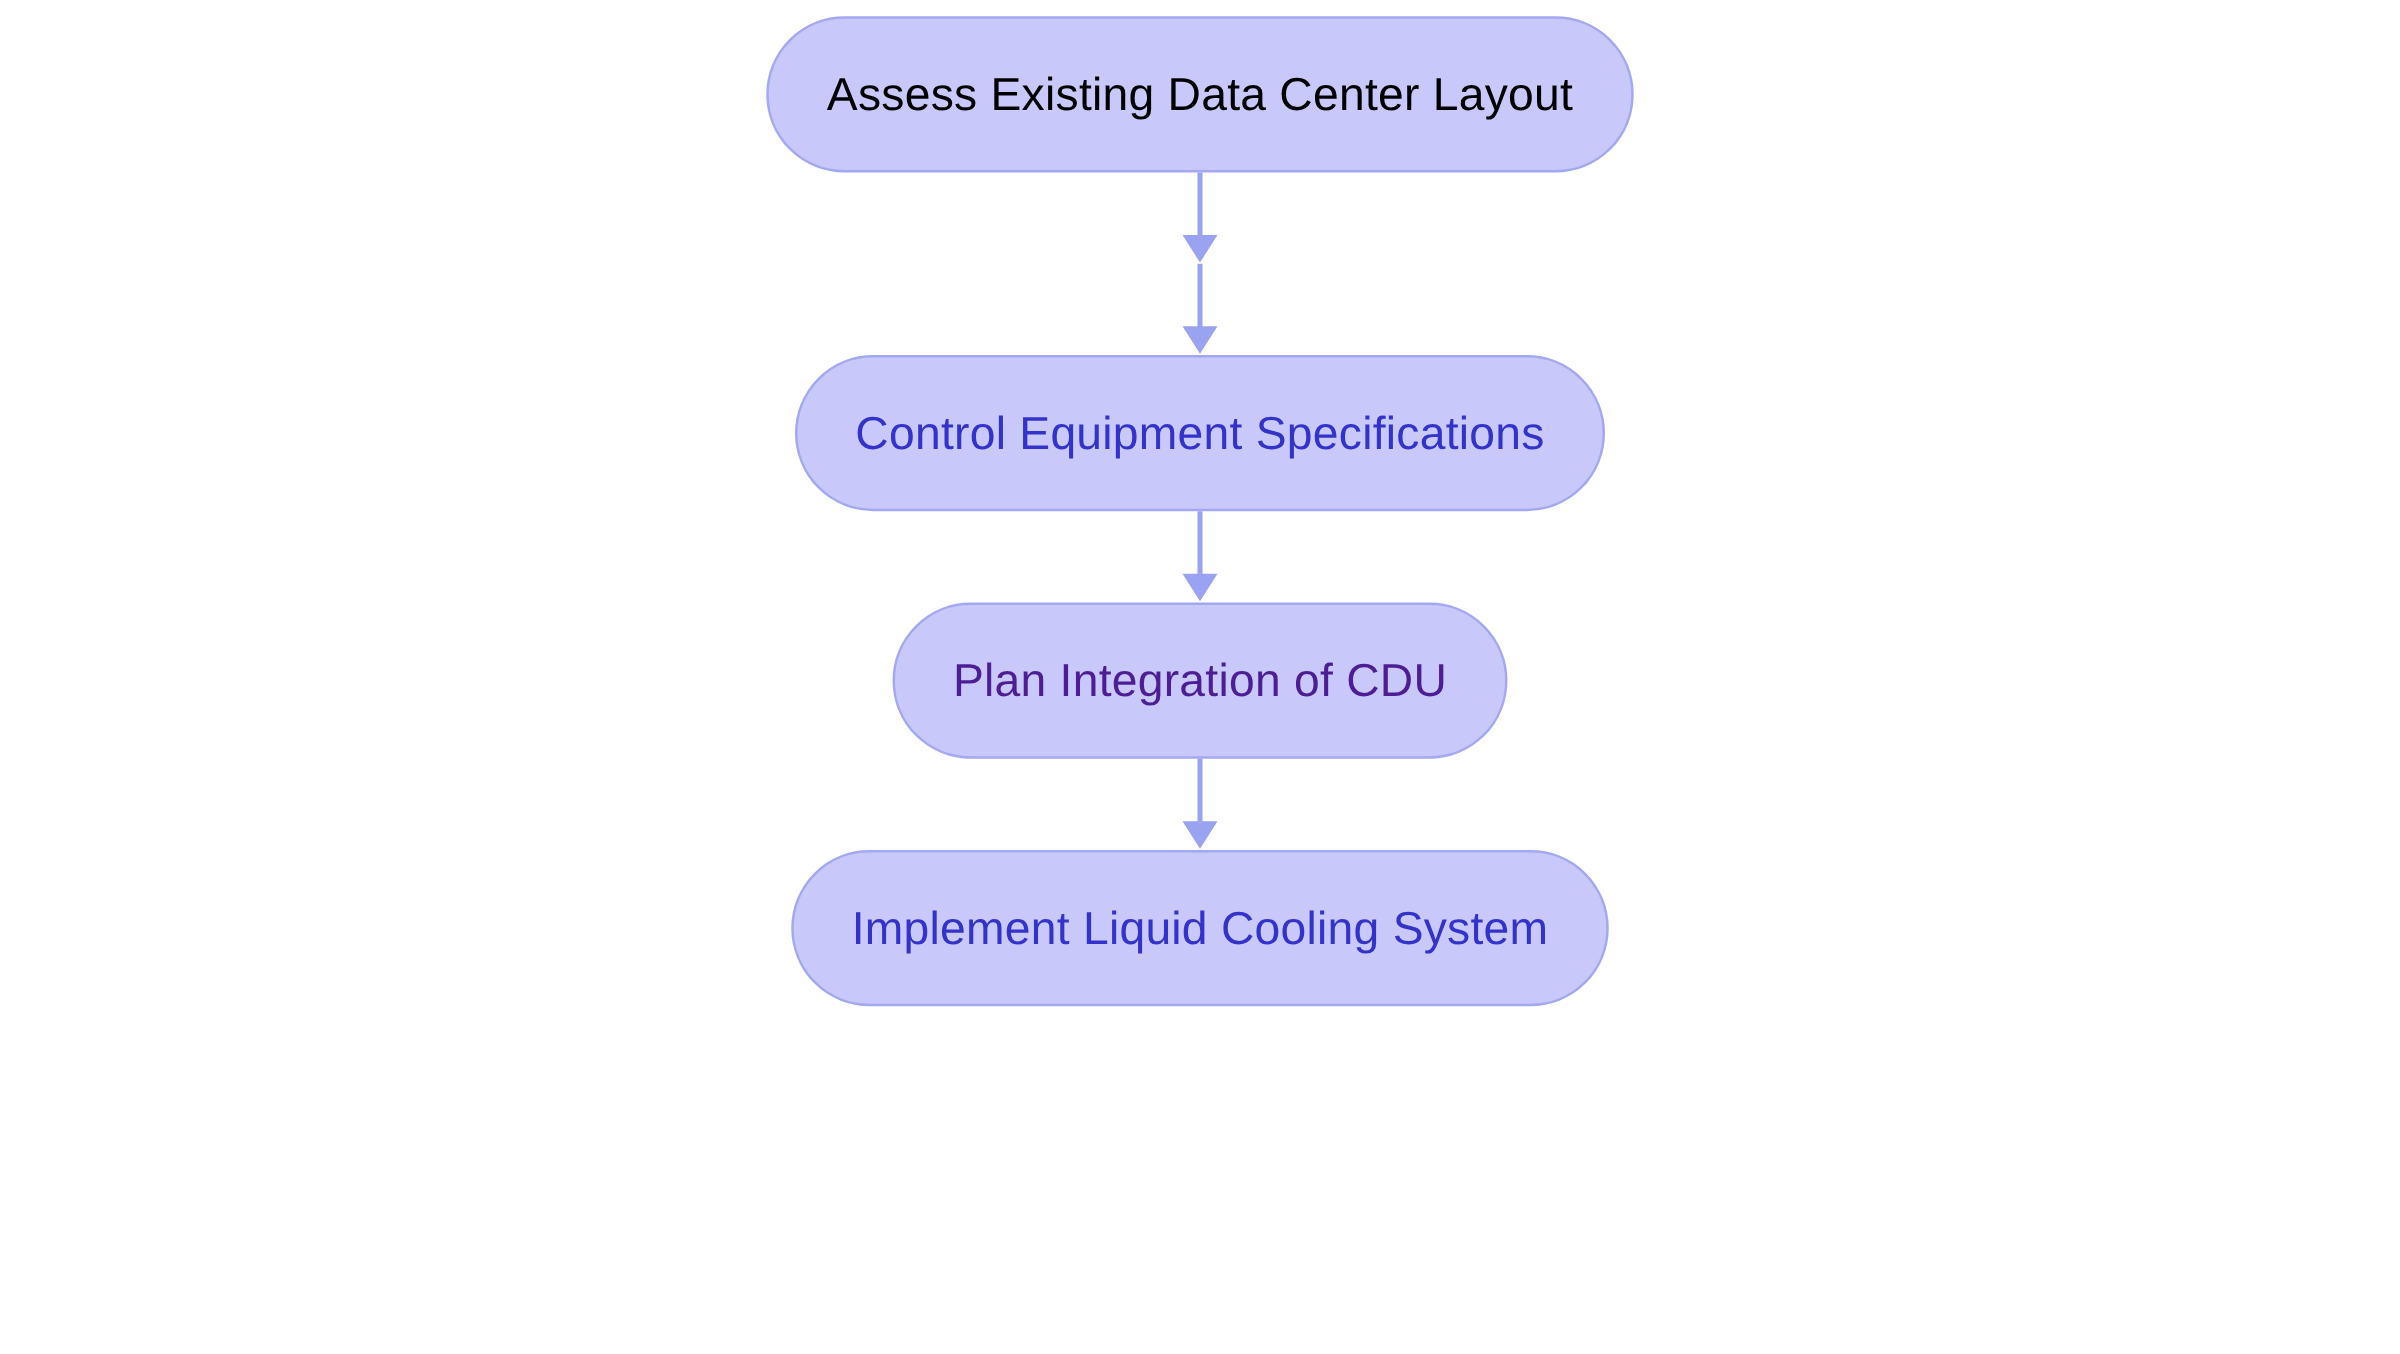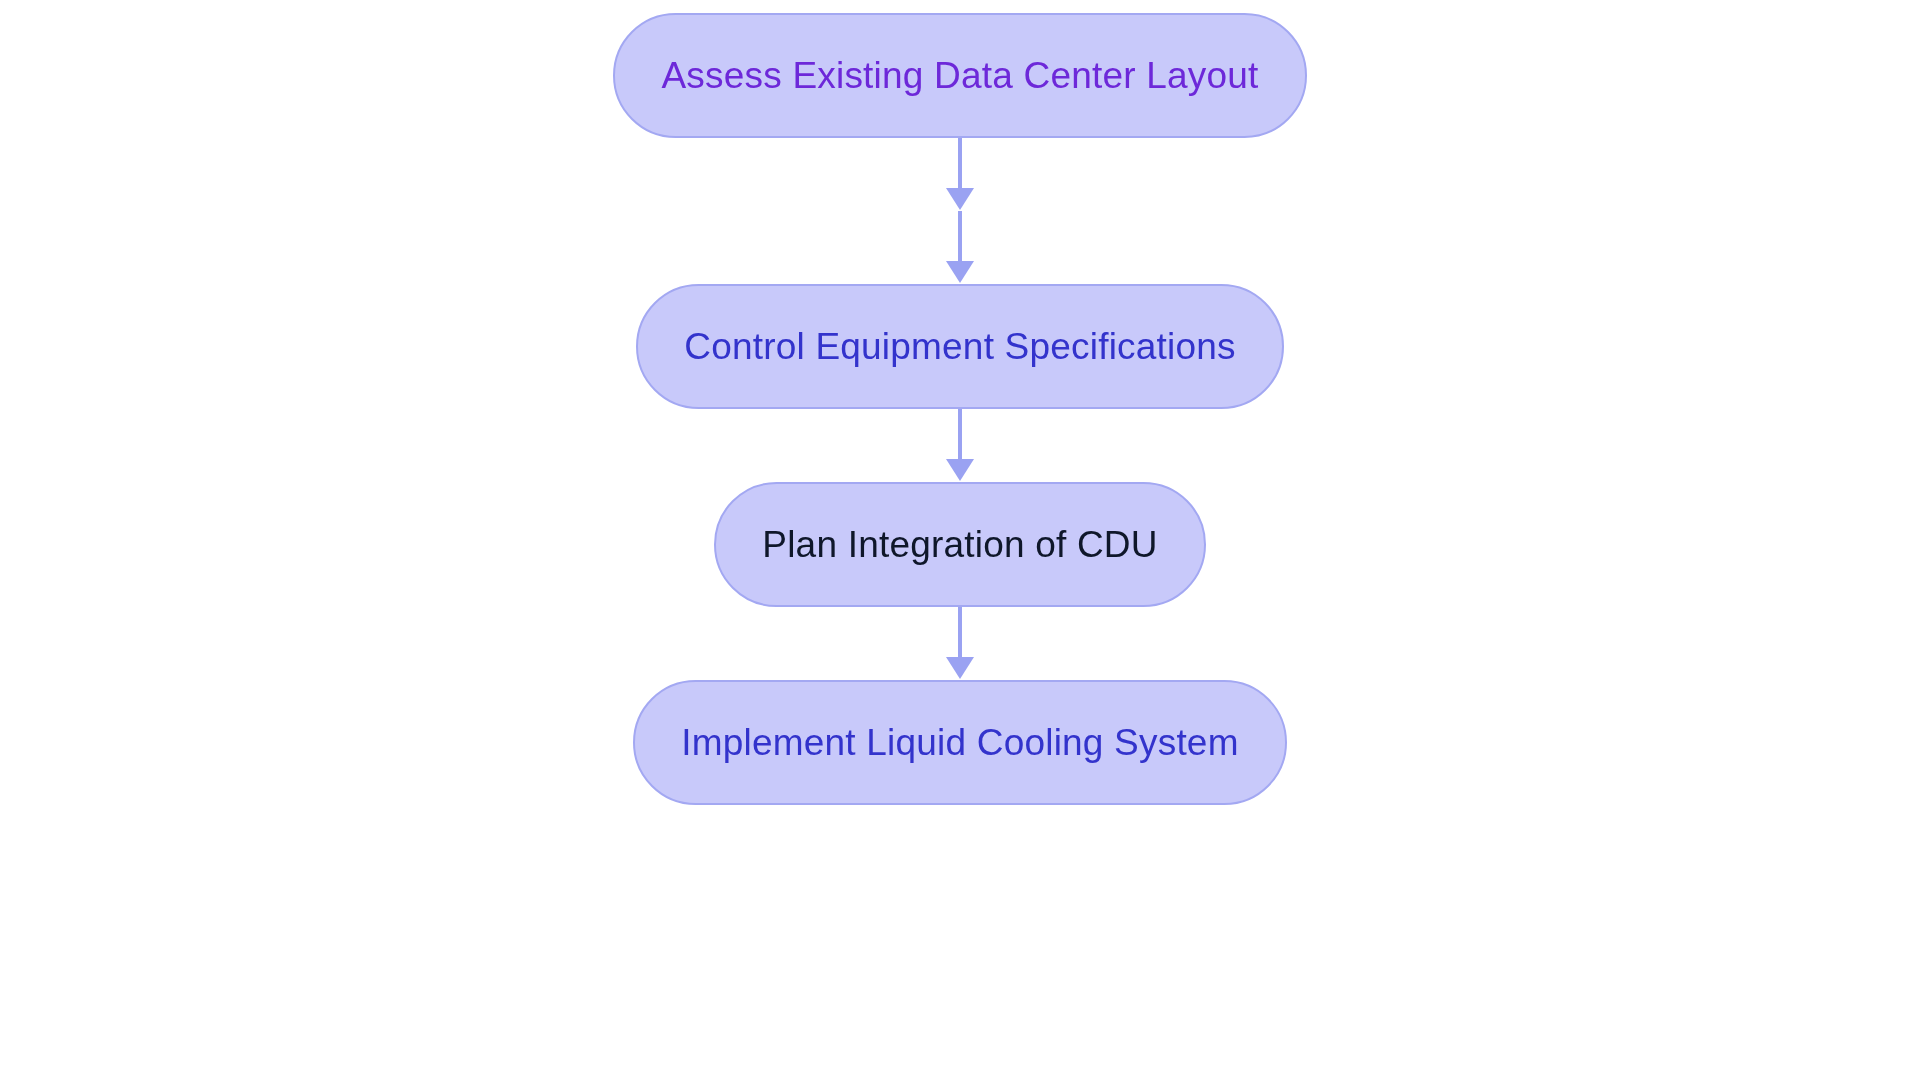--- a/index.html
+++ b/index.html
@@ -90,21 +90,21 @@
   .gap-2 .stem { height: 51px; }
   .gap-3 { height: 73px; }
   .gap-3 .stem { height: 51px; }
 </style>
 </head>
 <body style="background: rgb(255, 255, 255);">
 
 <div id="flowchart-canvas" style="background: rgb(255, 255, 255);">
   <div class="flow-column">
 
-    <div class="node" id="node-0" style="background: rgb(200, 201, 250); border-color: rgb(163, 168, 242); color: #6d28d9;">
+    <div class="node" id="node-0" style="background: rgb(200, 201, 250); border-color: rgb(163, 168, 242); color: #000000;">
       <span class="node-label">Assess Existing Data Center Layout</span>
     </div>
 
     <div class="connector gap-0">
       <div class="stem" style="background: rgb(154, 162, 242);"></div>
       <div class="head" style="border-top-color: rgb(154, 162, 242);"></div>
     </div>
 
 
     <div class="connector gap-1">
@@ -114,21 +114,21 @@
 
     <div class="node" id="node-2" style="background: rgb(200, 201, 250); border-color: rgb(163, 168, 242); color: rgb(51, 51, 204);">
       <span class="node-label">Control Equipment Specifications</span>
     </div>
 
     <div class="connector gap-2">
       <div class="stem" style="background: rgb(154, 162, 242);"></div>
       <div class="head" style="border-top-color: rgb(154, 162, 242);"></div>
     </div>
 
-    <div class="node" id="node-3" style="background: rgb(200, 201, 250); border-color: rgb(163, 168, 242); color: #0f172a;">
+    <div class="node" id="node-3" style="background: rgb(200, 201, 250); border-color: rgb(163, 168, 242); color: #4c1d95;">
       <span class="node-label">Plan Integration of CDU</span>
     </div>
 
     <div class="connector gap-3">
       <div class="stem" style="background: rgb(154, 162, 242);"></div>
       <div class="head" style="border-top-color: rgb(154, 162, 242);"></div>
     </div>
 
     <div class="node" id="node-4" style="background: rgb(200, 201, 250); border-color: rgb(163, 168, 242); color: rgb(51, 51, 204);">
       <span class="node-label">Implement Liquid Cooling System</span>

